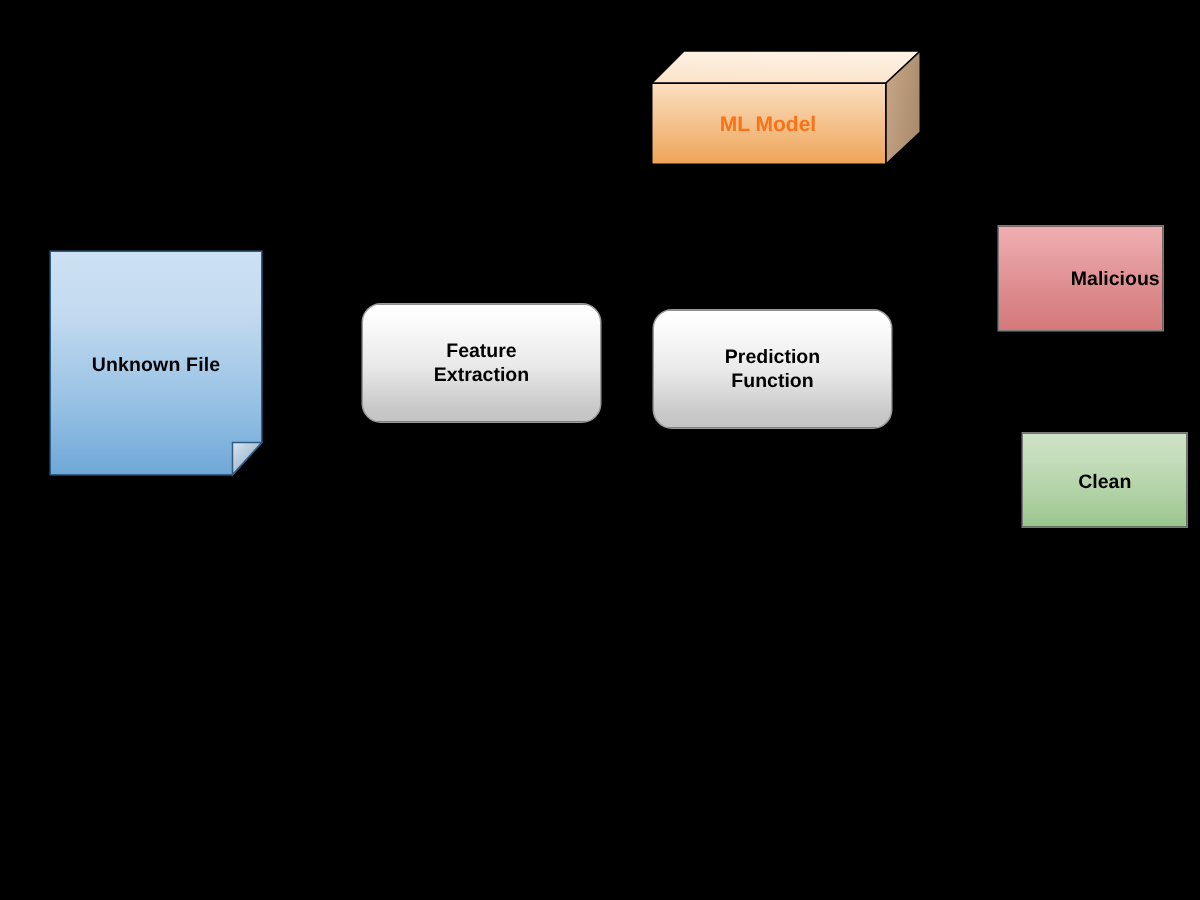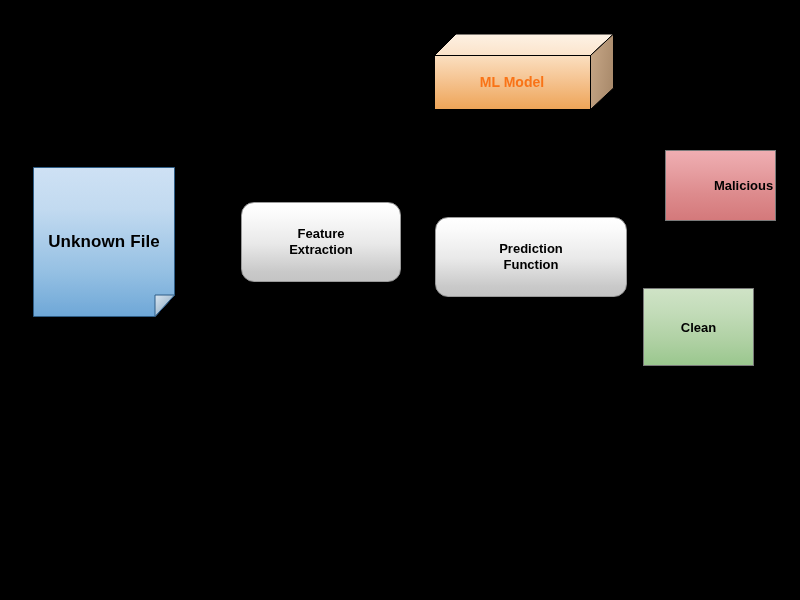--- a/index.html
+++ b/index.html
@@ -34,21 +34,21 @@
   }
   .doc-label {
     position: absolute;
     left: 0;
     top: 0;
     width: 142px;
     height: 150px;
     display: flex;
     align-items: center;
     justify-content: center;
-    font-size: 17px;
+    font-size: 13px;
     font-weight: bold;
     color: #000000;
     letter-spacing: 0.1px;
     text-align: center;
     pointer-events: none;
   }
 
   
   .round-node {
     position: absolute;
@@ -70,22 +70,22 @@
     white-space: pre-line;
   }
   #node-feature-extraction {
     left: 241px;
     top: 202px;
     width: 160px;
     height: 80px;
   }
   #node-prediction-function {
     left: 435px;
-    top: 217px;
-    width: 192px;
+    top: 206px;
+    width: 160px;
     height: 80px;
   }
 
   
   .cube-node {
     position: absolute;
     left: 434px;
     top: 33px;
     width: 180px;
     height: 78px;
@@ -126,24 +126,24 @@
   }
   #node-malicious {
     left: 665px;
     top: 150px;
     width: 111px;
     height: 71px;
     background: linear-gradient(to bottom, #efaeb2 0%, #e8a1a4 25%, #dd8b8d 62%, #d4797b 100%);
     padding-left: 46px;
   }
   #node-clean {
-    left: 643px;
+    left: 681px;
     top: 288px;
     width: 111px;
-    height: 78px;
+    height: 64px;
     background: linear-gradient(to bottom, #cfe3c6 0%, #c3dcb9 30%, #aed0a2 70%, #9ac78e 100%);
   }
 </style>
 </head>
 <body>
 
 <div id="canvas">
 
   <div class="doc-node">
     <svg viewBox="0 0 142 150" width="142" height="150">

